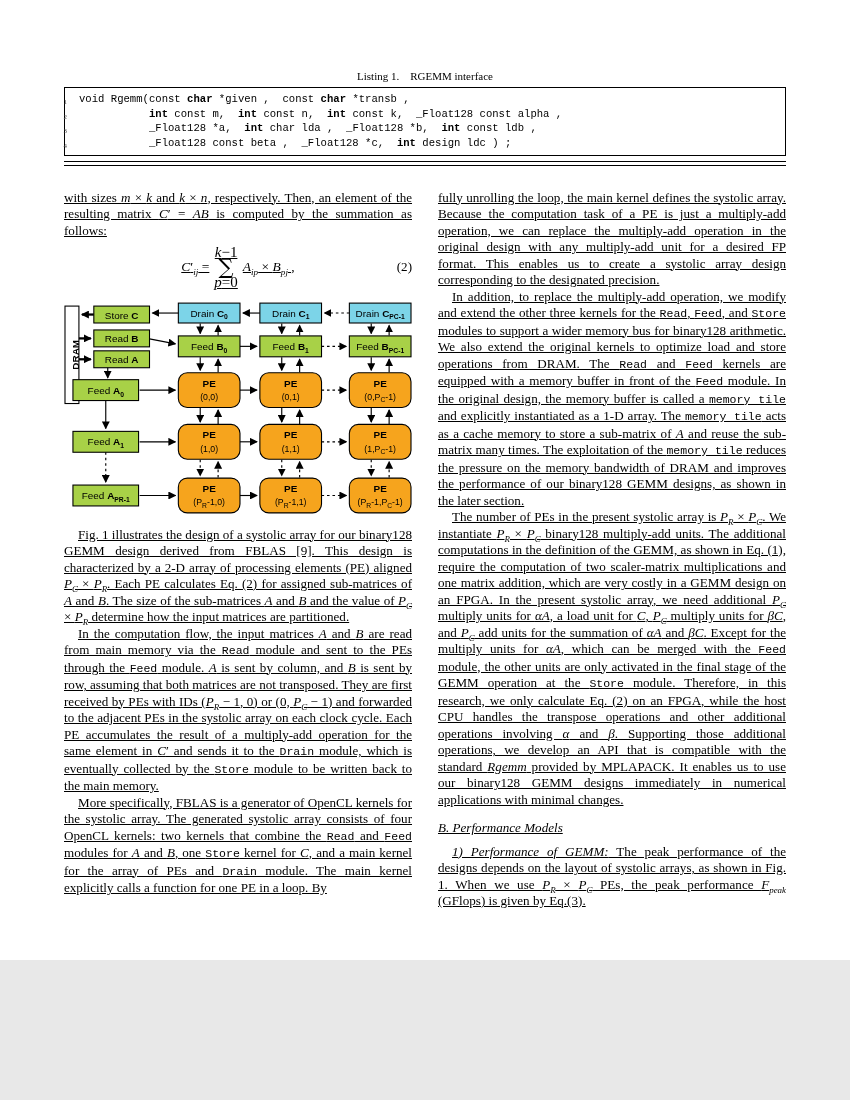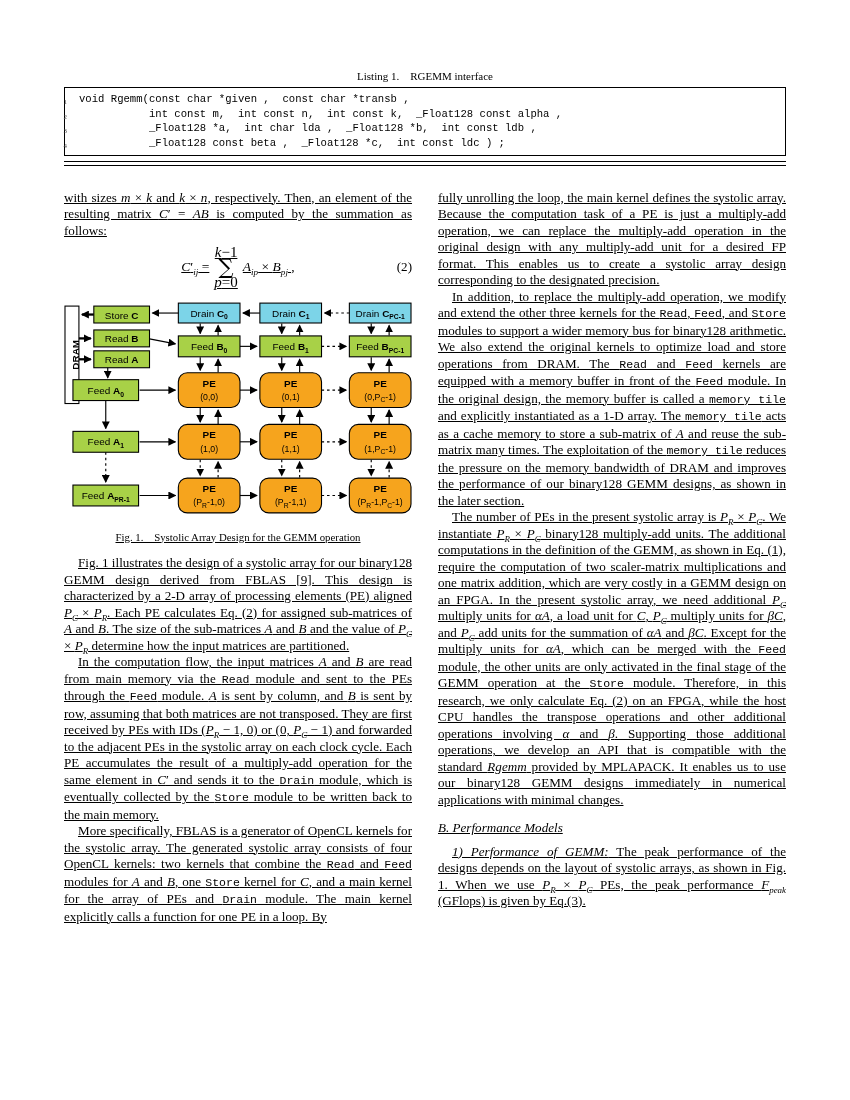--- a/index.html
+++ b/index.html
@@ -1,25 +1,25 @@
 <!DOCTYPE html>
 <html lang="en"><head>
 <meta charset="utf-8">
 <style>
   html,body { margin:0; padding:0; background:#e8e8e8; }
   .page {
-    width:850px; height:1100px; margin:0 auto; background:#ffffff;
+    width:850px; height:960px; margin:0 auto; background:#ffffff;
     box-sizing:border-box; padding:70px 64px 0 64px; overflow:hidden;
     font-family:"Liberation Serif", serif; color:#000;
   }
   
   .listing-caption { text-align:center; font-size:11px; margin-bottom:5px; }
   .listing-frame { border:1.3px solid #000; padding:4px 10px 5px 14px; position:relative; }
   .code-line { position:relative; white-space:pre; font-family:"Liberation Mono","DejaVu Sans Mono",monospace; font-size:10.6px; line-height:14.5px; }
-  .code-line .kw { font-weight:normal; }
+  .code-line .kw { font-weight:bold; }
   .lineno { position:absolute; left:-22px; top:3px; width:10px; text-align:right;
             font-family:"Liberation Serif",serif; font-size:7px; color:#555; }
   .double-rule { margin-top:5px; height:2.5px; border-top:1px solid #000; border-bottom:1px solid #000; }
   
   .cols { display:flex; gap:26px; margin-top:24px; }
   .col { width:348px; font-size:13.1px; line-height:16.5px; text-align:justify; hyphens:auto;text-decoration:underline; }
   .col p { margin:0; }
   p.ind { text-indent:14px; }
   .mono { font-family:"Liberation Mono","DejaVu Sans Mono",monospace; font-size:0.88em; }
   sub { font-size:0.68em; font-style:italic; line-height:0; }
@@ -47,21 +47,21 @@
 <body>
 
 <div class="page">
 
   <div class="listing-caption">Listing 1. RGEMM interface</div>
   <div class="listing-frame">
     <div id="code-lines">
         <div class="code-line"><span class="lineno">1</span><span>void Rgemm(const </span><span class="kw">char</span><span> *given ,  const </span><span class="kw">char</span><span> *transb ,</span></div>
         <div class="code-line"><span class="lineno">2</span><span>           </span><span class="kw">int</span><span> const m,  </span><span class="kw">int</span><span> const n,  </span><span class="kw">int</span><span> const k,  _Float128 const alpha ,</span></div>
         <div class="code-line"><span class="lineno">3</span><span>           _Float128 *a,  </span><span class="kw">int</span><span> char lda ,  _Float128 *b,  </span><span class="kw">int</span><span> const ldb ,</span></div>
-        <div class="code-line"><span class="lineno">4</span><span>           _Float128 const beta ,  _Float128 *c,  </span><span class="kw">int</span><span> const ldc ) ;</span></div>
+        <div class="code-line"><span class="lineno">4</span><span>           _Float128 const beta ,  _Float128 *c,  </span><span class="kw">int</span><span> design ldc ) ;</span></div>
       </div>
   </div>
   <div class="double-rule"></div>
 
   <div class="cols">
 
     <div class="col">
       <p>with sizes <i>m</i> × <i>k</i> and <i>k</i> × <i>n</i>, respectively. Then, an element of the resulting matrix <i>C</i>′ = <i>AB</i> is computed by the summation as follows:</p>
 
       <div class="eq">
@@ -200,21 +200,20 @@
           <text class="pe2" x="318" y="155.5" text-anchor="middle"><tspan>(1,P</tspan><tspan class="sub" dy="2.2">C</tspan><tspan dy="-2.2">-1)</tspan><tspan class="sub" dy="2.2"></tspan><tspan dy="-2.2"></tspan></text>
 
           <text class="fl b" x="146" y="196" text-anchor="middle">PE</text>
           <text class="pe2" x="146" y="209.5" text-anchor="middle"><tspan>(P</tspan><tspan class="sub" dy="2.2">R</tspan><tspan dy="-2.2">-1,0)</tspan><tspan class="sub" dy="2.2"></tspan><tspan dy="-2.2"></tspan></text>
           <text class="fl b" x="228" y="196" text-anchor="middle">PE</text>
           <text class="pe2" x="228" y="209.5" text-anchor="middle"><tspan>(P</tspan><tspan class="sub" dy="2.2">R</tspan><tspan dy="-2.2">-1,1)</tspan><tspan class="sub" dy="2.2"></tspan><tspan dy="-2.2"></tspan></text>
           <text class="fl b" x="318" y="196" text-anchor="middle">PE</text>
           <text class="pe2" x="318" y="209.5" text-anchor="middle"><tspan>(P</tspan><tspan class="sub" dy="2.2">R</tspan><tspan dy="-2.2">-1,P</tspan><tspan class="sub" dy="2.2">C</tspan><tspan dy="-2.2">-1)</tspan></text>
         </svg>
       </div>
-      <div class="figcap">Fig. 1. Systolic Array Design for the GEMM operation</div>
 
       <p class="ind">Fig. 1 illustrates the design of a systolic array for our binary128 GEMM design derived from FBLAS [9]. This design is characterized by a 2-D array of processing elements (PE) aligned <i>P</i><sub>C</sub> × <i>P</i><sub>R</sub>. Each PE calculates Eq. (2) for assigned sub-matrices of <i>A</i> and <i>B</i>. The size of the sub-matrices <i>A</i> and <i>B</i> and the value of <i>P</i><sub>C</sub> × <i>P</i><sub>R</sub> determine how the input matrices are partitioned.</p>
       <p class="ind">In the computation flow, the input matrices <i>A</i> and <i>B</i> are read from main memory via the <span class="mono">Read</span> module and sent to the PEs through the <span class="mono">Feed</span> module. <i>A</i> is sent by column, and <i>B</i> is sent by row, assuming that both matrices are not transposed. They are first received by PEs with IDs (<i>P</i><sub>R</sub> − 1, 0) or (0, <i>P</i><sub>C</sub> − 1) and forwarded to the adjacent PEs in the systolic array on each clock cycle. Each PE accumulates the result of a multiply-add operation for the same element in <i>C</i>′ and sends it to the <span class="mono">Drain</span> module, which is eventually collected by the <span class="mono">Store</span> module to be written back to the main memory.</p>
       <p class="ind">More specifically, FBLAS is a generator of OpenCL kernels for the systolic array. The generated systolic array consists of four OpenCL kernels: two kernels that combine the <span class="mono">Read</span> and <span class="mono">Feed</span> modules for <i>A</i> and <i>B</i>, one <span class="mono">Store</span> kernel for <i>C</i>, and a main kernel for the array of PEs and <span class="mono">Drain</span> module. The main kernel explicitly calls a function for one PE in a loop. By</p>
     </div>
 
     <div class="col">
       <p>fully unrolling the loop, the main kernel defines the systolic array. Because the computation task of a PE is just a multiply-add operation, we can replace the multiply-add operation in the original design with any multiply-add unit for a desired FP format. This enables us to create a systolic array design corresponding to the designated precision.</p>
       <p class="ind">In addition, to replace the multiply-add operation, we modify and extend the other three kernels for the <span class="mono">Read</span>, <span class="mono">Feed</span>, and <span class="mono">Store</span> modules to support a wider memory bus for binary128 arithmetic. We also extend the original kernels to optimize load and store operations from DRAM. The <span class="mono">Read</span> and <span class="mono">Feed</span> kernels are equipped with a memory buffer in front of the <span class="mono">Feed</span> module. In the original design, the memory buffer is called a <span class="mono">memory tile</span> and explicitly instantiated as a 1-D array. The <span class="mono">memory tile</span> acts as a cache memory to store a sub-matrix of <i>A</i> and reuse the sub-matrix many times. The exploitation of the <span class="mono">memory tile</span> reduces the pressure on the memory bandwidth of DRAM and improves the performance of our binary128 GEMM designs, as shown in the later section.</p>
       <p class="ind">The number of PEs in the present systolic array is <i>P</i><sub>R</sub> × <i>P</i><sub>C</sub>. We instantiate <i>P</i><sub>R</sub> × <i>P</i><sub>C</sub> binary128 multiply-add units. The additional computations in the definition of the GEMM, as shown in Eq. (1), require the computation of two scaler-matrix multiplications and one matrix addition, which are very costly in a GEMM design on an FPGA. In the present systolic array, we need additional <i>P</i><sub>C</sub> multiply units for <i>αA</i>, a load unit for <i>C</i>, <i>P</i><sub>C</sub> multiply units for <i>βC</i>, and <i>P</i><sub>C</sub> add units for the summation of <i>αA</i> and <i>βC</i>. Except for the multiply units for <i>αA</i>, which can be merged with the <span class="mono">Feed</span> module, the other units are only activated in the final stage of the GEMM operation at the <span class="mono">Store</span> module. Therefore, in this research, we only calculate Eq. (2) on an FPGA, while the host CPU handles the transpose operations and other additional operations involving <i>α</i> and <i>β</i>. Supporting those additional operations, we develop an API that is compatible with the standard <i>Rgemm</i> provided by MPLAPACK. It enables us to use our binary128 GEMM designs immediately in numerical applications with minimal changes.</p>

